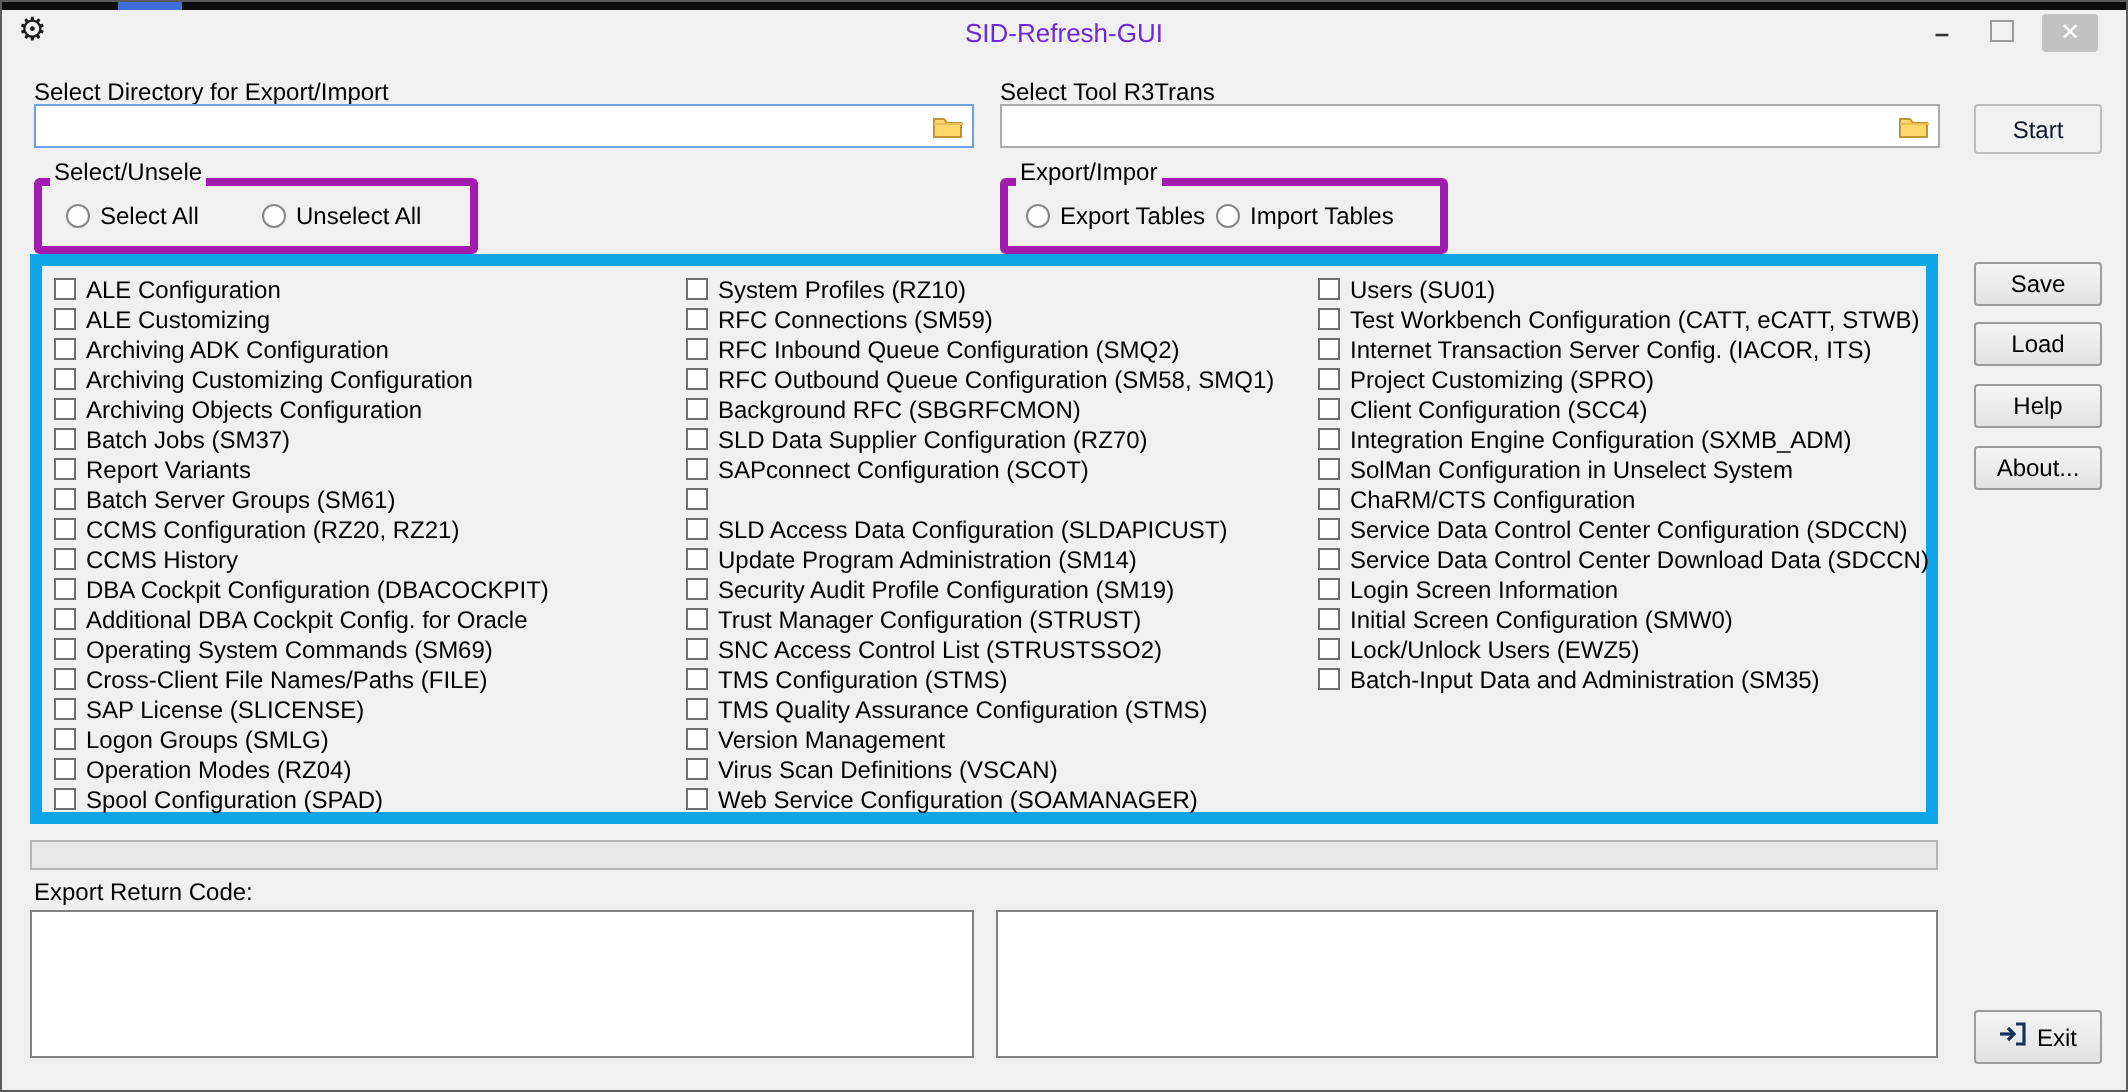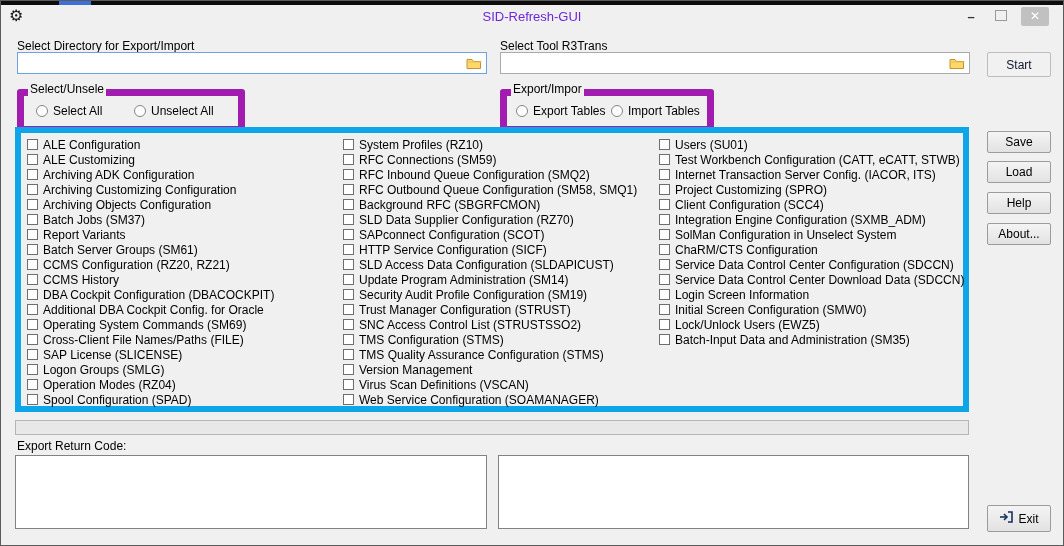--- a/index.html
+++ b/index.html
@@ -39,21 +39,21 @@
     align-items:center;justify-content:center;cursor:pointer;}
 
   .btn{
     position:absolute;background:linear-gradient(#f4f4f4,#e2e2e2);
     border:1px solid #9c9c9c;border-radius:2px;font-size:12px;color:#000;
     text-align:center;box-sizing:border-box;cursor:pointer;
     display:flex;align-items:center;justify-content:center;
   }
   .btn.disabled{color:#0f172a;border-color:#bdbdbd;background:#f1f1f1;}
 
-  .groupbox{position:absolute;border:7px solid #a21caf;border-radius:3px;background:transparent;}
+  .groupbox{position:absolute;border:4px solid #a21caf;border-radius:3px;background:transparent;}
   .gb-label{position:absolute;top:-14px;left:4px;font-size:12px;color:#000;background:#f0f0f0;
     padding:0 2px;white-space:nowrap;overflow:hidden;}
   .radio-row{position:absolute;display:flex;align-items:center;font-size:12px;color:#000;
     white-space:nowrap;cursor:pointer;}
   .radio{width:12px;height:12px;border:1px solid #868686;border-radius:50%;background:#fdfdfd;
     margin-right:5px;box-sizing:border-box;flex:0 0 auto;}
 
   .cb-panel{position:absolute;left:14px;top:126px;width:954px;height:285px;
     border:6px solid #0ea5e9;box-sizing:border-box;background:#f0f0f0;}
   .cb-col{position:absolute;top:4px;width:312px;}
@@ -121,21 +121,21 @@
     <div class="radio-row" style="left:12px;top:8px;">
       <span class="radio"></span>
       <span>Select All</span>
     </div>
     <div class="radio-row" style="left:110px;top:8px;">
       <span class="radio"></span>
       <span>Unselect All</span>
     </div>
   </div>
 
-  <div class="groupbox" style="left:499px;top:88px;width:200px;height:30px;">
+  <div class="groupbox" style="left:499px;top:88px;width:200px;height:30px;padding-left:16px;">
     <span class="gb-label">Export/Impor</span>
     <div class="radio-row" style="left:9px;top:8px;">
       <span class="radio"></span>
       <span>Export Tables</span>
     </div>
     <div class="radio-row" style="left:104px;top:8px;">
       <span class="radio"></span>
       <span>Import Tables</span>
     </div>
   </div>
@@ -239,21 +239,20 @@
         <div class="cb-row">
           <span class="checkbox"></span>
           <span>SLD Data Supplier Configuration (RZ70)</span>
         </div>
         <div class="cb-row">
           <span class="checkbox"></span>
           <span>SAPconnect Configuration (SCOT)</span>
         </div>
         <div class="cb-row">
           <span class="checkbox"></span>
-          <span>HTTP Service Configuration (SICF)</span>
         </div>
         <div class="cb-row">
           <span class="checkbox"></span>
           <span>SLD Access Data Configuration (SLDAPICUST)</span>
         </div>
         <div class="cb-row">
           <span class="checkbox"></span>
           <span>Update Program Administration (SM14)</span>
         </div>
         <div class="cb-row">

